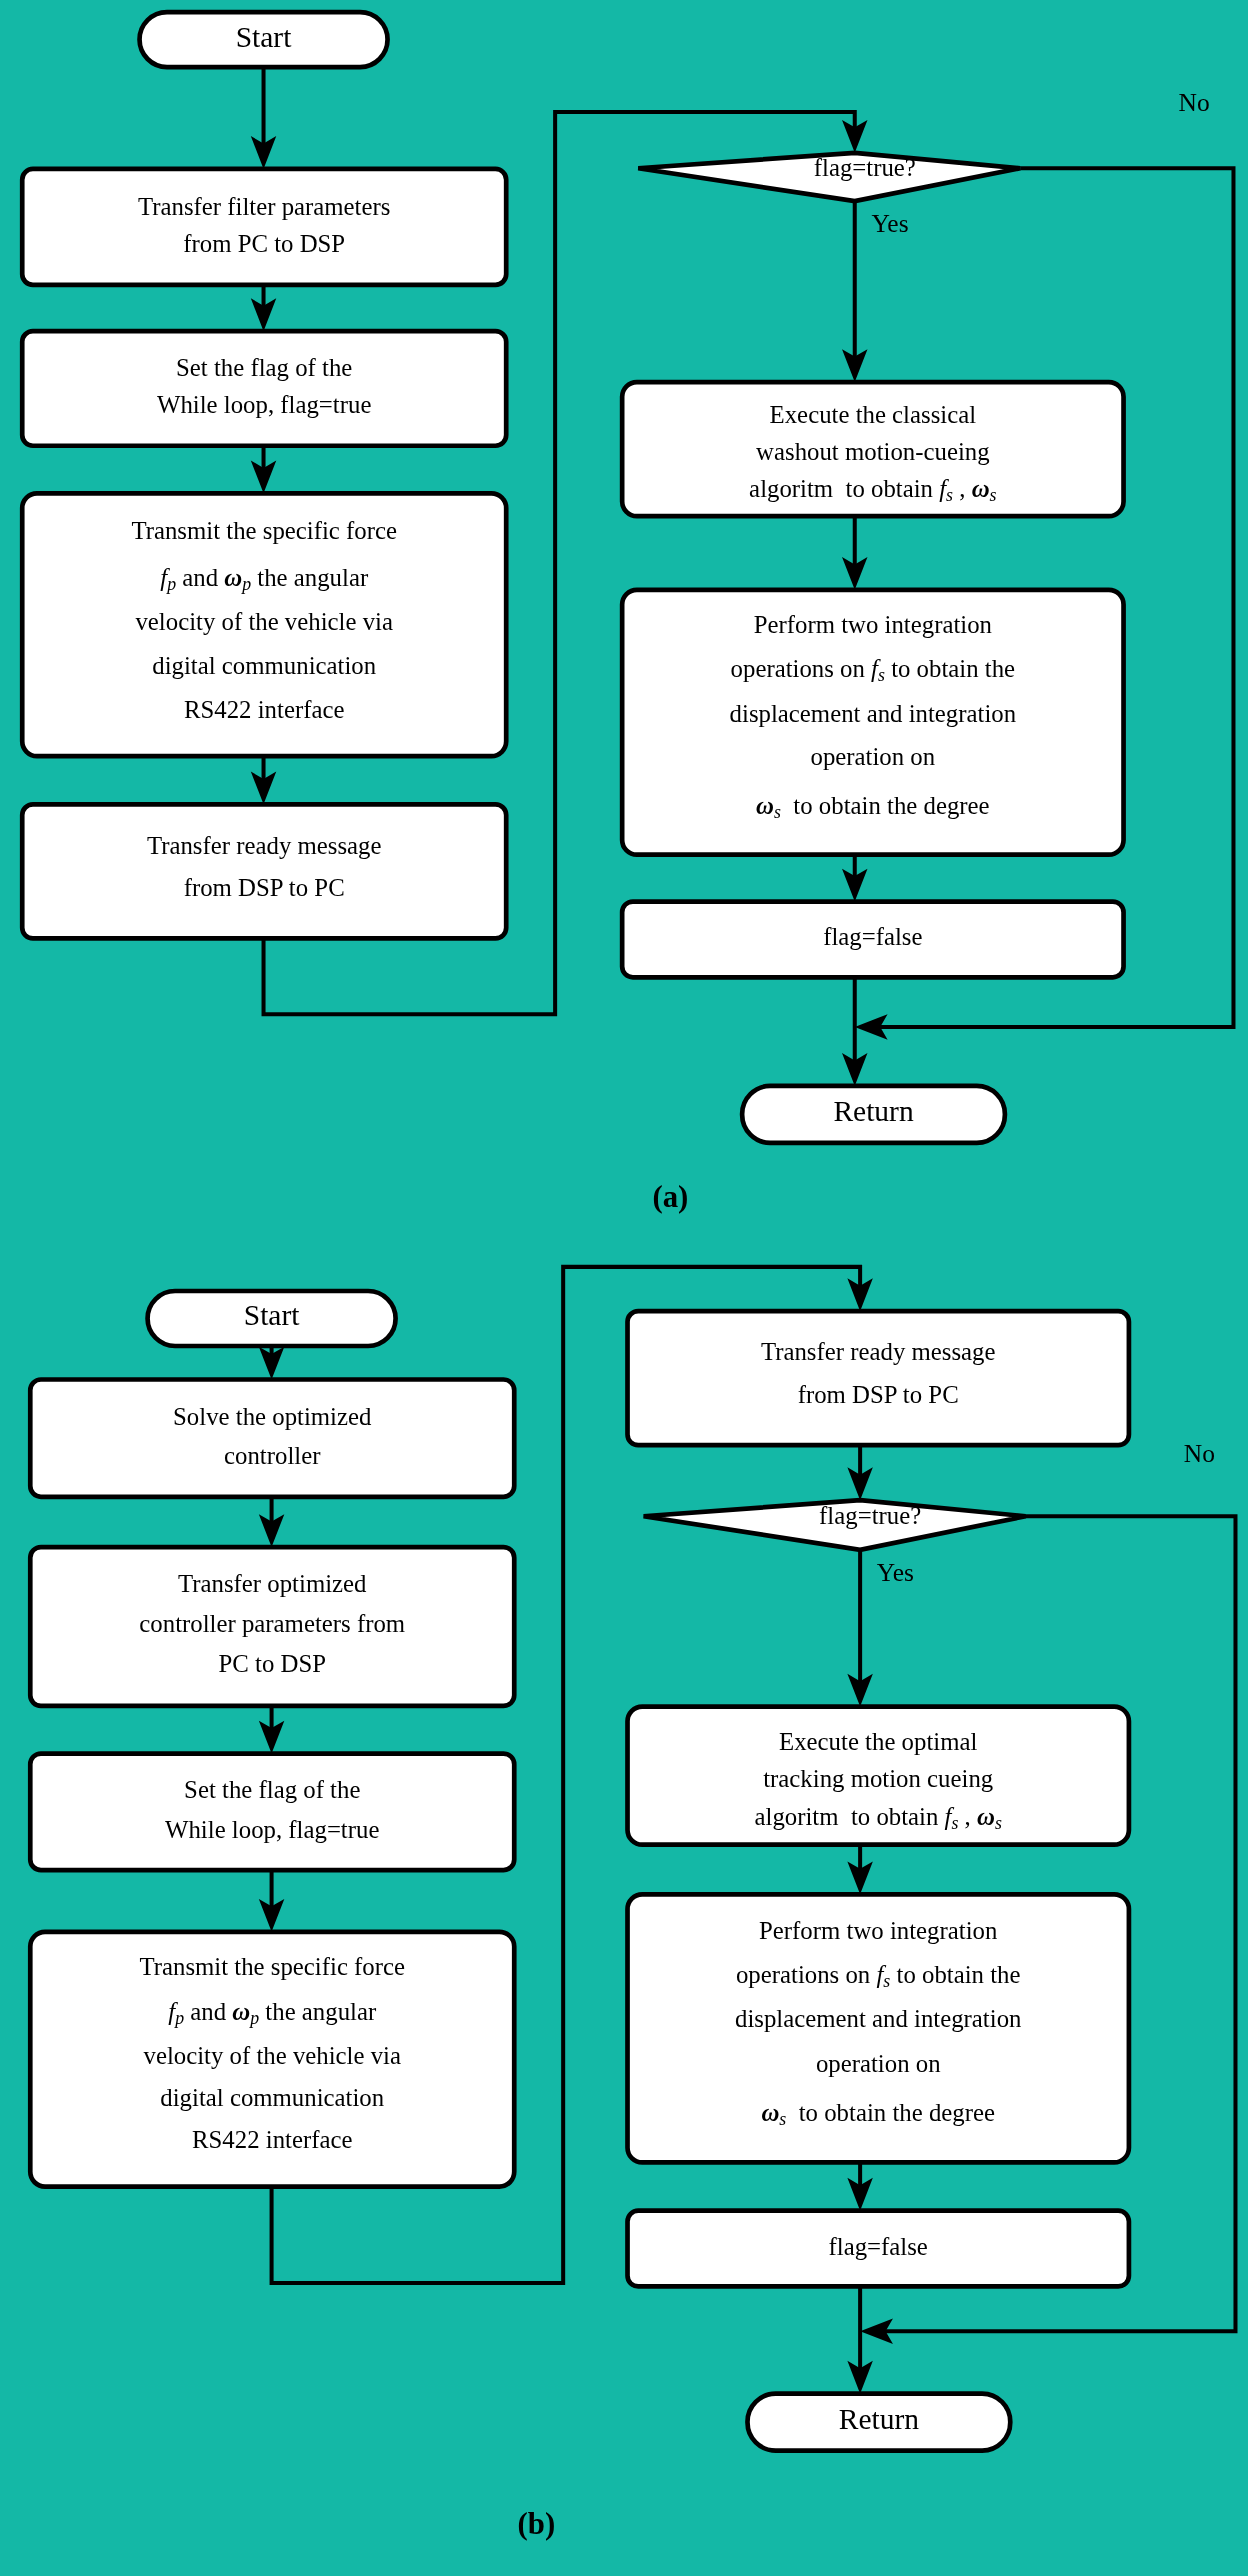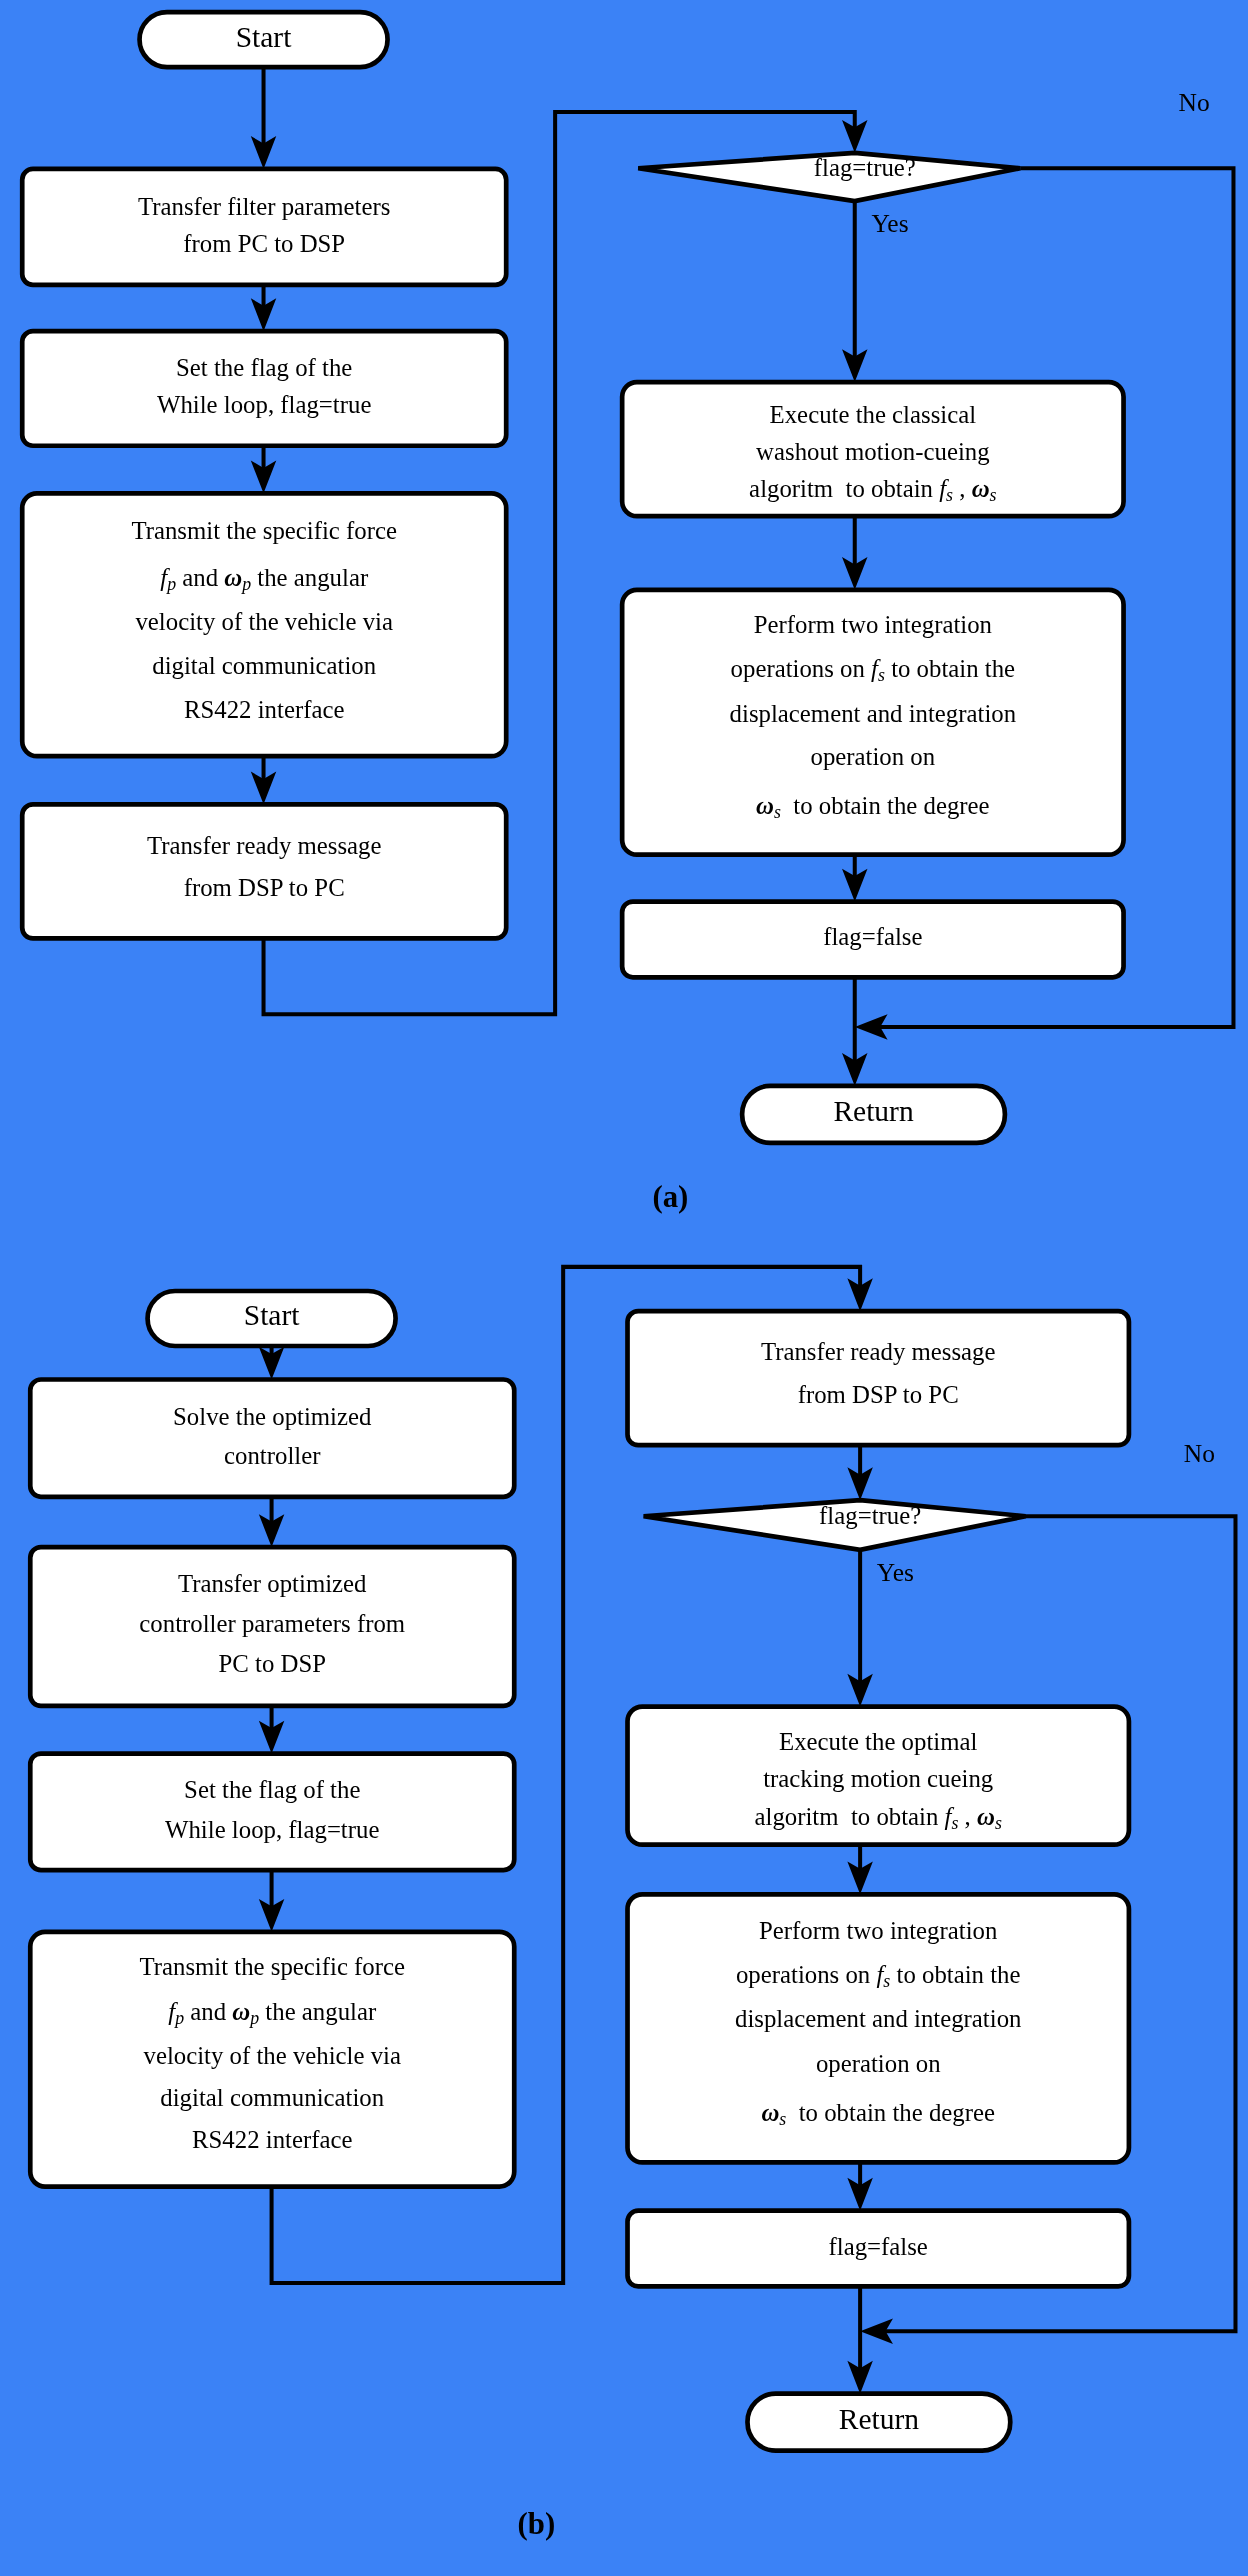--- a/index.html
+++ b/index.html
@@ -11,21 +11,21 @@
     width: 1249px;
     height: 2576px;
     font-family: "Liberation Serif", "DejaVu Serif", serif;
     color: #000000;
     overflow: hidden;
   }
   #figure {
     position: relative;
     width: 1249px;
     height: 2576px;
-    background: #3b82f6;
+    background: #14b8a6;
   }
   svg.flow {
     position: absolute;
     left: 0;
     top: 0;
     width: 1249px;
     height: 2576px;
     overflow: visible;
   }
   .shape {

